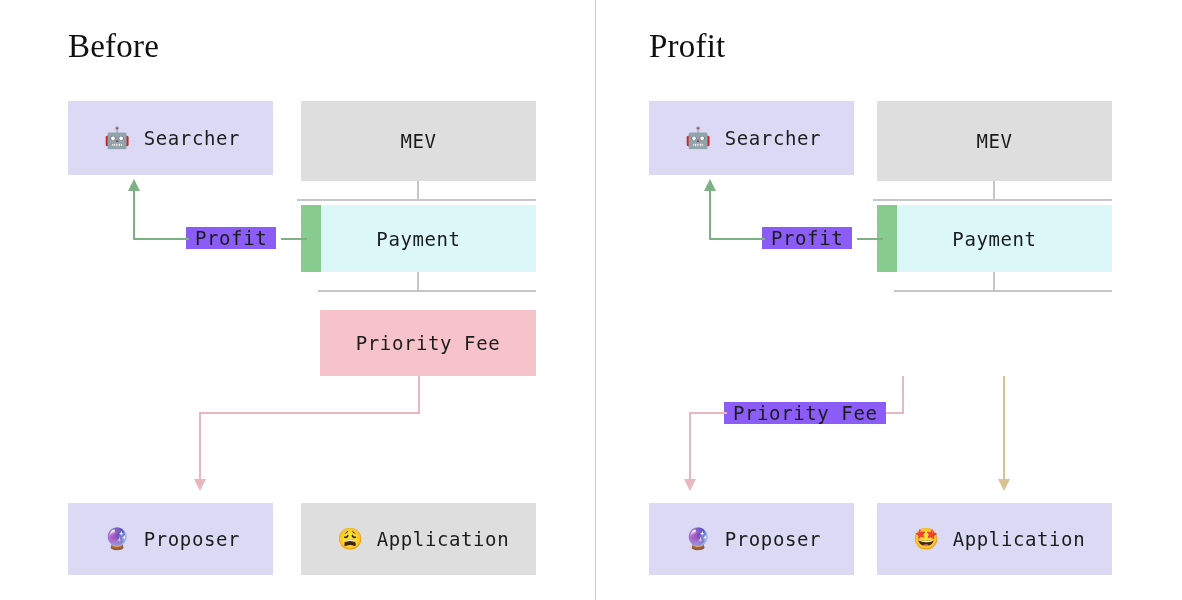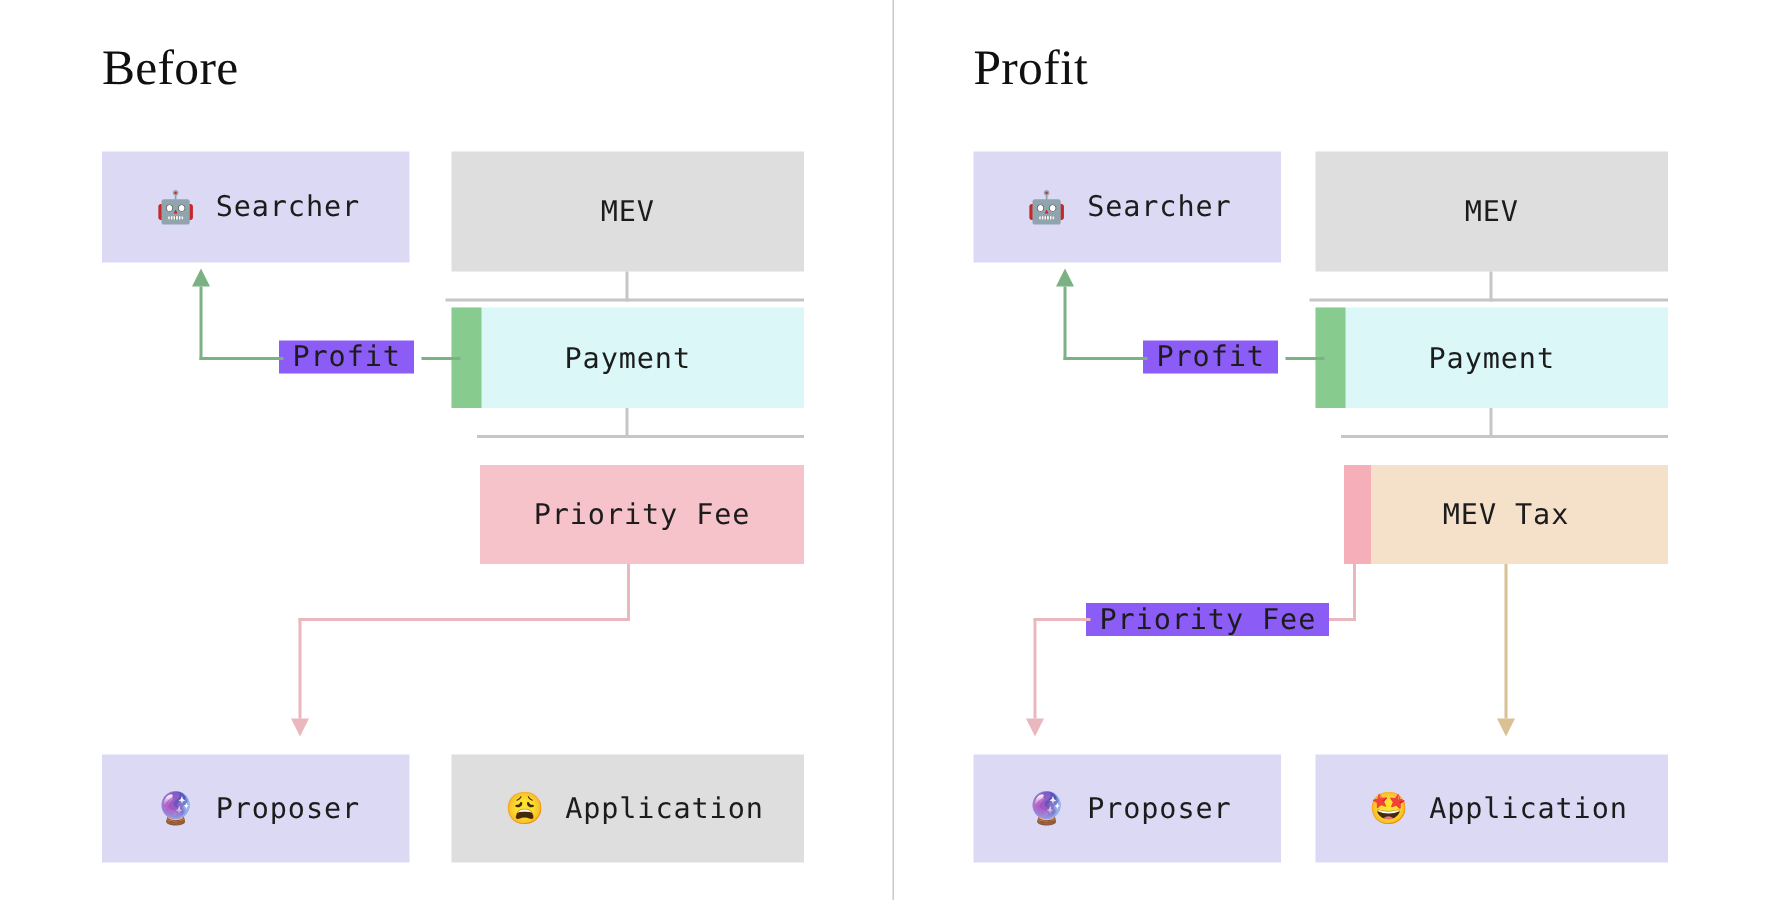--- a/index.html
+++ b/index.html
@@ -160,24 +160,20 @@
     <div class="vline" style="left:397px; top:181px; height:20px; background:#c6c6c6;"></div>
     <div class="hrule" style="left:277px; top:199px; width:239px;"></div>
 
     <div class="node" style="left:281px; top:205px; width:235px; height:67px; background:#dbf7f8;">
       <div class="accent-bar" style="width:20px; background:#87cb8f;"></div>
       <span>Payment</span>
     </div>
     <div class="vline" style="left:397px; top:272px; height:20px; background:#c6c6c6;"></div>
     <div class="hrule" style="left:298px; top:290px; width:218px;"></div>
 
-    <div class="node" style="left:300px; top:310px; width:216px; height:66px; background:#f5e0ca;">
-      <div class="accent-bar" style="width:18px; background:#f6aeb9;"></div>
-      <span>MEV Tax</span>
-    </div>
 
     <div class="hline" style="left:261px; top:238px; width:26px; background:#7cb183;"></div>
     <div class="conn-label" style="left:166px; top:227px;">Profit</div>
     <div class="hline" style="left:113px; top:238px; width:56px; background:#7cb183;"></div>
     <div class="vline" style="left:113px; top:191px; height:49px; background:#7cb183;"></div>
     <div class="arrow-up" style="left:108px; top:179px; border-bottom:12px solid #7cb183;"></div>
 
     <div class="vline" style="left:306px; top:376px; height:38px; background:#e9b7be;"></div>
     <div class="hline" style="left:284px; top:412px; width:24px; background:#e9b7be;"></div>
     <div class="conn-label" style="left:128px; top:402px;">Priority Fee</div>

